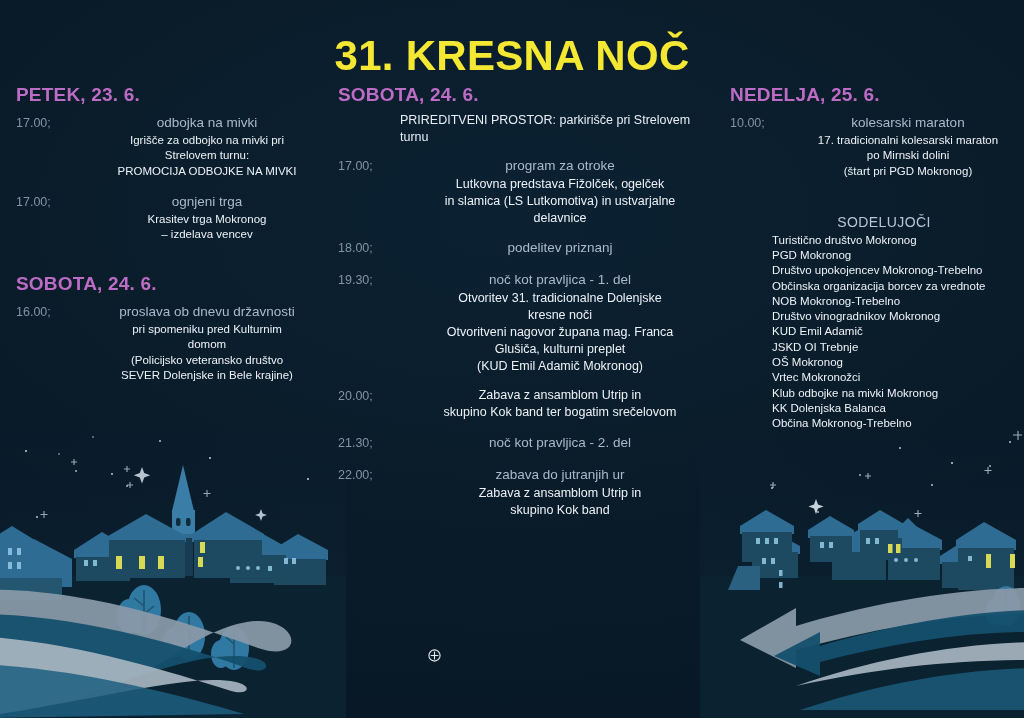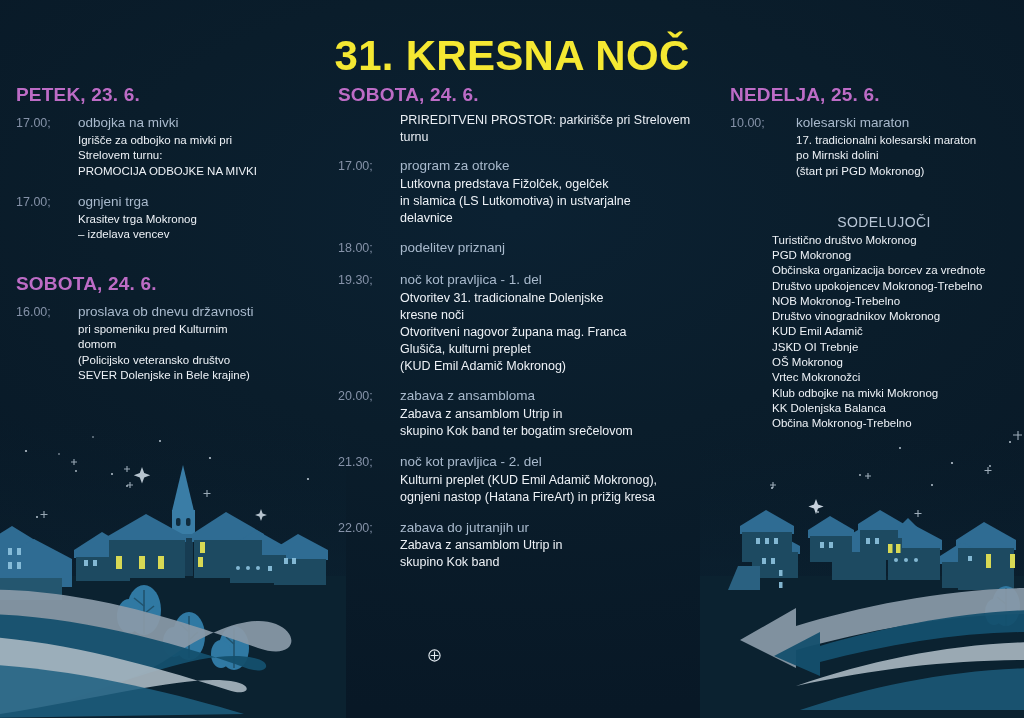--- a/index.html
+++ b/index.html
@@ -70,21 +70,21 @@
   }
   .entry-time {
     flex: 0 0 auto;
     width: 62px;
     color: #8592a8;
     font-size: 12.5px;
     line-height: 1.35;
     padding-top: 1px;
     white-space: nowrap;
   }
-  .entry-body { flex: 1 1 auto; min-width: 0; }
+  .entry-body { flex: 1 1 auto; min-width: 0; text-align: center; }
   .entry-title {
     color: #a9bacd;
     font-size: 13.5px;
     line-height: 1.32;
     margin-bottom: 1px;
   }
   .entry-desc {
     color: #eef2f7;
     font-size: 12.5px;
     line-height: 1.35;
@@ -412,32 +412,29 @@
 kresne noči
 Otvoritveni nagovor župana mag. Franca
 Glušiča, kulturni preplet
 (KUD Emil Adamič Mokronog)</div>
         </div>
       </div>
 
       <div class="entry">
         <div class="entry-time">20.00;</div>
         <div class="entry-body">
-          <div class="entry-title">zabava z ansambloma</div>
           <div class="entry-desc">Zabava z ansamblom Utrip in
 skupino Kok band ter bogatim srečelovom</div>
         </div>
       </div>
 
       <div class="entry">
         <div class="entry-time">21.30;</div>
         <div class="entry-body">
           <div class="entry-title">noč kot pravljica - 2. del</div>
-          <div class="entry-desc">Kulturni preplet (KUD Emil Adamič Mokronog),
-ognjeni nastop (Hatana FireArt) in prižig kresa</div>
         </div>
       </div>
 
       <div class="entry">
         <div class="entry-time">22.00;</div>
         <div class="entry-body">
           <div class="entry-title">zabava do jutranjih ur</div>
           <div class="entry-desc">Zabava z ansamblom Utrip in
 skupino Kok band</div>
         </div>
@@ -455,22 +452,22 @@
 po Mirnski dolini
 (štart pri PGD Mokronog)</div>
         </div>
       </div>
 
       <div id="participants">
         <div id="participants-heading">SODELUJOČI</div>
         <ul class="participant-list">
           <li>Turistično društvo Mokronog</li>
           <li>PGD Mokronog</li>
+          <li>Društvo upokojencev Mokronog-Trebelno</li>
           <li>Občinska organizacija borcev za vrednote</li>
-          <li>Društvo upokojencev Mokronog-Trebelno</li>
           <li>NOB Mokronog-Trebelno</li>
           <li>Društvo vinogradnikov Mokronog</li>
           <li>KUD Emil Adamič</li>
           <li>JSKD OI Trebnje</li>
           <li>OŠ Mokronog</li>
           <li>Vrtec Mokronožci</li>
           <li>Klub odbojke na mivki Mokronog</li>
           <li>KK Dolenjska Balanca</li>
           <li>Občina Mokronog-Trebelno</li>
         </ul>

